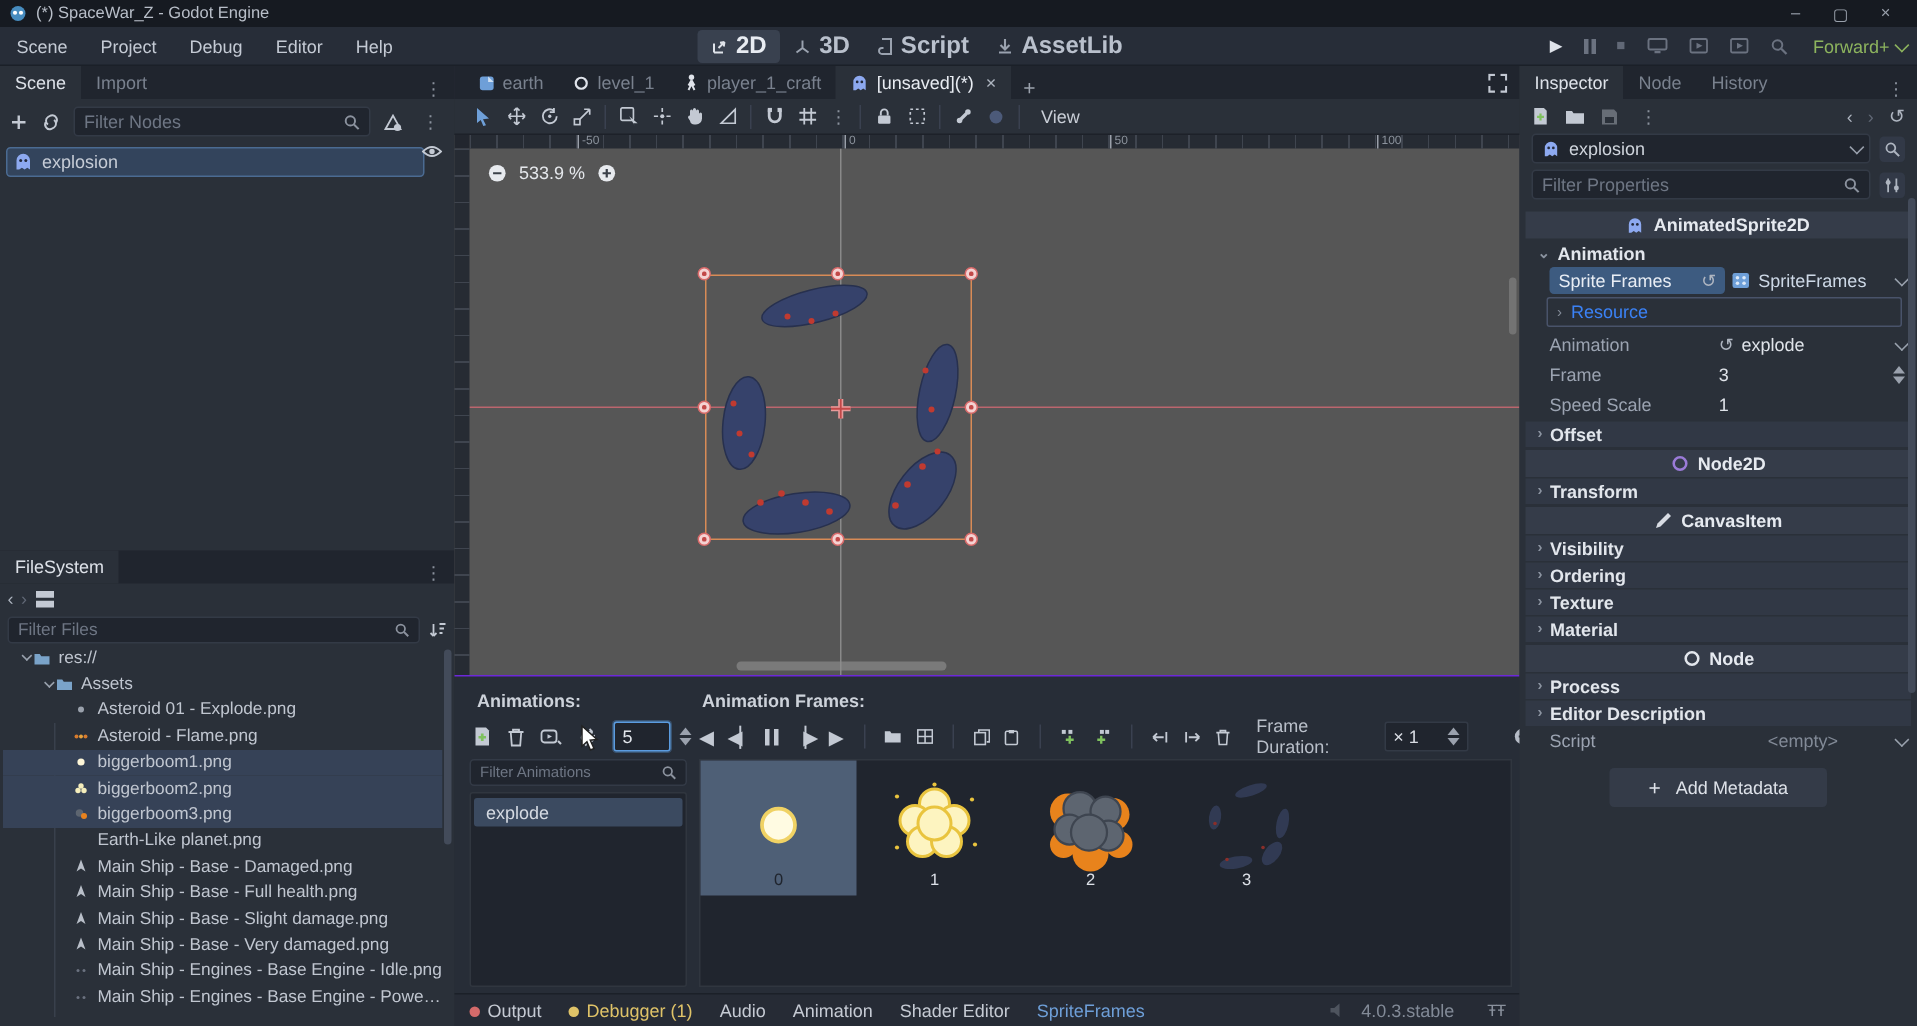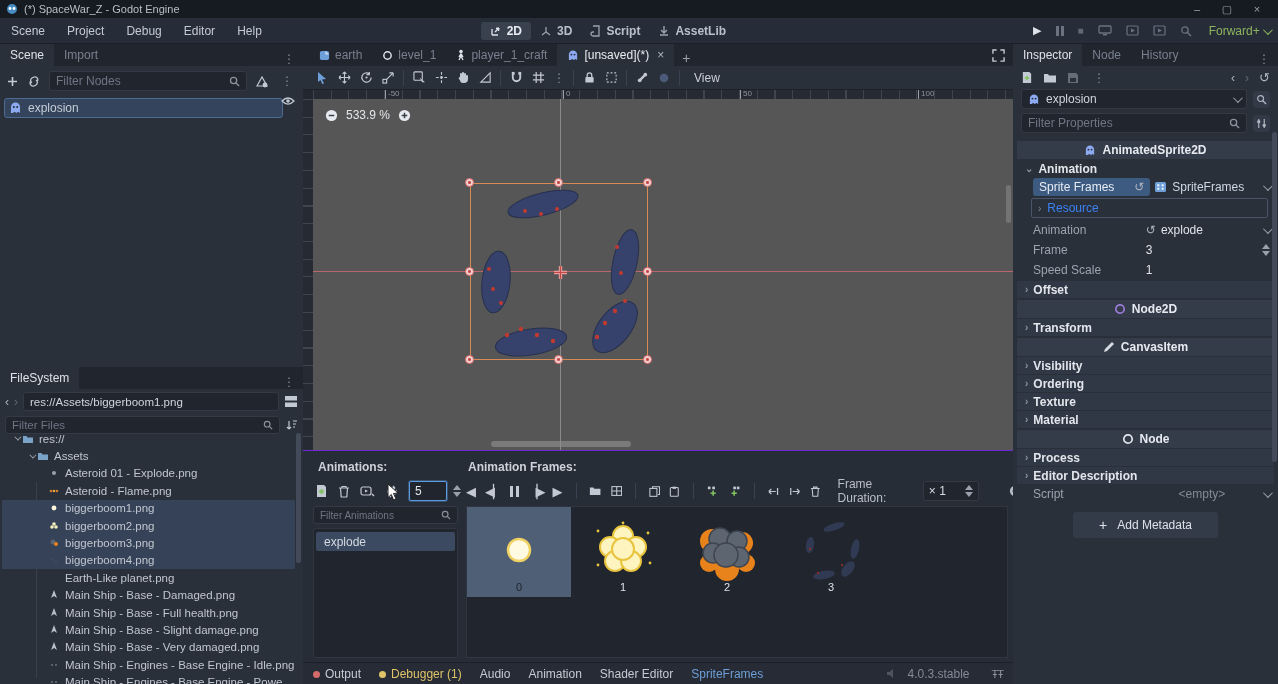--- a/index.html
+++ b/index.html
@@ -14,21 +14,21 @@
   .dim { color:#828a97; }
   .dimmer { color:#616876; }
   .ellip { white-space:nowrap; overflow:hidden; text-overflow:ellipsis; }
 
   
   #titlebar { left:0; top:0; width:1278px; height:18px; background:#161a21; display:flex; align-items:center; padding:0 6px; font-size:11px; color:#b9bfc9; }
   #titlebar .win-btn { width:30px; text-align:center; color:#9aa1ac; font-size:11px; }
   
   #menubar { left:0; top:18px; width:1278px; height:26px; background:#272d38; border-bottom:1px solid #1b2028; display:flex; align-items:center; }
   .menu-item { padding:0 11px; color:#c4cad4; font-size:12px; }
-  .ctx-item { display:flex; align-items:center; gap:5px; padding:2px 9px; border-radius:3px; color:#b9c0cc; font-weight:bold; font-size:12px; }
+  .ctx-item { display:flex; align-items:center; gap:5px; padding:2px 9px; border-radius:3px; color:#b9c0cc; font-weight:bold; font-size:16px; }
   .ctx-item.active { background:#39414f; color:#e8ecf2; }
   .play-icn { margin:0 7px; }
   
   .tabstrip { background:#20252e; display:flex; align-items:flex-end; height:22px; }
   .tab { height:22px; display:flex; align-items:center; gap:5px; padding:0 10px; color:#79818e; background:transparent; font-size:12px; }
   .tab.active { background:#2a3039; color:#dde1e8; }
   .dots { color:#8a919d; font-size:12px; letter-spacing:0; padding:0 4px; }
   .input { background:#20252e; border:1px solid #333a46; border-radius:3px; height:20px; display:flex; align-items:center; padding:0 6px; gap:6px; }
   .input input { flex:1; background:transparent; border:none; outline:none; color:#cfd4dc; font-family:"Liberation Sans",sans-serif; font-size:12px; min-width:0; }
   .input input::placeholder { color:#6e7684; }
@@ -235,23 +235,20 @@
     <div class="tabstrip">
       <div class="tab active">
           <span>FileSystem</span>
         </div>
       <span style="flex:1"></span>
       <span class="dots" style="padding-right:8px">⋮</span>
     </div>
     <div class="row" style="padding:3px 5px; gap:5px">
       <span style="color:#aeb5c0;font-size:12px">‹</span>
       <span class="dimmer" style="font-size:12px">›</span>
-      <div class="input" style="flex:1;height:19px">
-        <input readonly="" style="font-size: 11.5px;" value="res://Assets/biggerboom1.png">
-      </div>
       <svg width="14" height="13" viewBox="0 0 14 13">
           <rect x="1" y="1" width="12" height="4.5" fill="#c3c9d3"></rect>
           <rect x="1" y="7.5" width="12" height="4.5" fill="#c3c9d3"></rect>
         </svg>
     </div>
     <div class="row" style="padding:2px 5px; gap:6px">
       <div class="input" style="flex:1;height:18px">
         <input readonly="" style="font-size: 11.5px;" placeholder="Filter Files">
         <svg width="10" height="10" viewBox="0 0 12 12">
             <circle cx="5" cy="5" r="3.4" stroke="#8b929e" fill="none" stroke-width="1.4"></circle>
@@ -305,27 +302,20 @@
             <circle cx="8" cy="7" r="1.8" fill="#f5eebc"></circle>
           </svg>
         <span class="ellip">biggerboom2.png</span>
         </div>
       <div class="fs-row selected">
         <svg class="thumb" width="12" height="12" viewBox="0 0 12 12">
             <circle cx="5" cy="5" r="2.5" fill="#5d6570"></circle>
             <circle cx="8" cy="7" r="2" fill="#e8821e"></circle>
           </svg>
         <span class="ellip">biggerboom3.png</span>
-        </div>
-      <div class="fs-row selected">
-        <svg class="thumb" width="12" height="12" viewBox="0 0 12 12">
-            <circle cx="4" cy="5" r="1.5" fill="#3c4765"></circle>
-            <circle cx="8" cy="8" r="1.5" fill="#3c4765"></circle>
-          </svg>
-        <span class="ellip">biggerboom4.png</span>
         </div>
       <div class="fs-row">
         <span class="thumb"></span>
         <span class="ellip">Earth-Like planet.png</span>
         </div>
       <div class="fs-row">
         <svg class="thumb" width="12" height="12" viewBox="0 0 12 12">
             <path d="M6 1 L9 9 L6 7 L3 9 Z" fill="#b9bfc9"></path>
           </svg>
         <span class="ellip">Main Ship - Base - Damaged.png</span>

